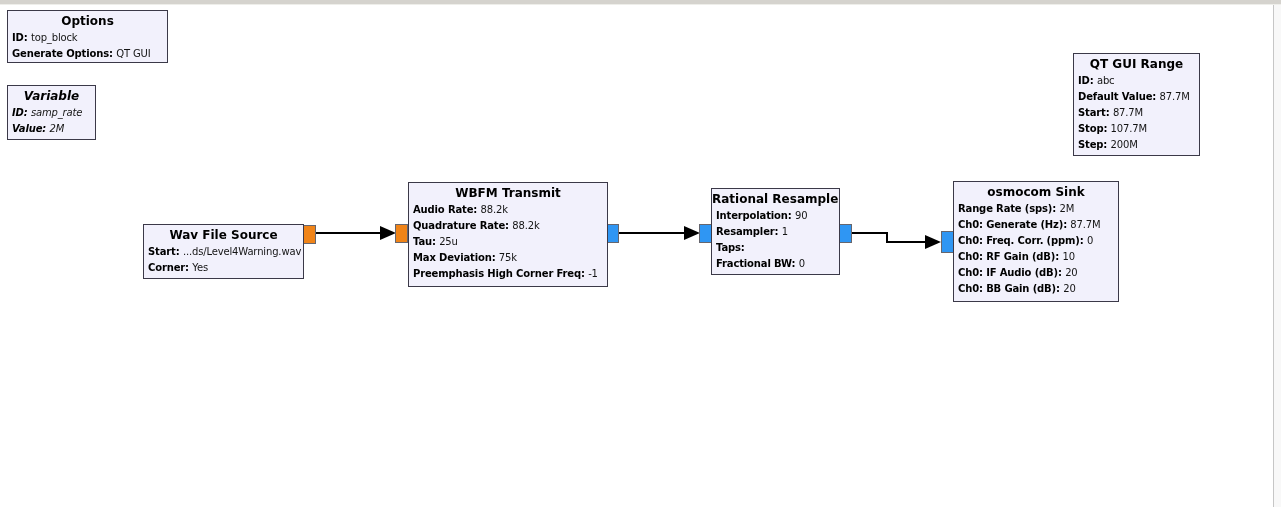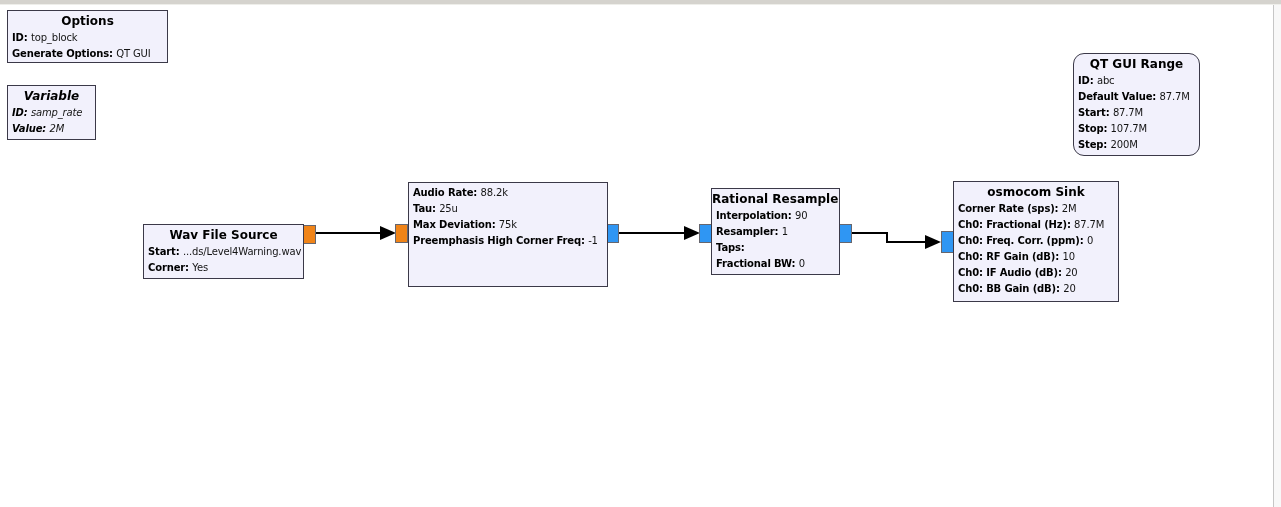--- a/index.html
+++ b/index.html
@@ -35,21 +35,21 @@
     text-align:center; color:#000; white-space:nowrap;
   }
   .pline {
     font-size:10px; line-height:16px; padding:0 4px;
     white-space:nowrap; color:#141414; letter-spacing:-0.15px;
   }
   .plabel { font-weight:bold; color:#000; }
 
   #b-options            { left:7px;    top:10px;  width:161px; height:53px; }
   #b-variable           { left:7px;    top:85px;  width:89px;  height:55px;font-style:italic; }
-  #b-qt-gui-range       { left:1073px; top:53px;  width:127px; height:103px;border-radius:11px; }
+  #b-qt-gui-range       { left:1073px; top:53px;  width:127px; height:103px; }
   #b-wav-file-source    { left:143px;  top:224px; width:161px; height:55px; }
   #b-wbfm-transmit      { left:408px;  top:182px; width:200px; height:105px; }
   #b-rational-resampler { left:711px;  top:188px; width:129px; height:87px; }
   #b-osmocom-sink       { left:953px;  top:181px; width:166px; height:121px; }
 
   
   .port {
     position:absolute;
     border:1px solid #66666e;
   }
@@ -131,43 +131,45 @@
 
   <div class="block" id="b-wav-file-source">
     <div class="btitle">Wav File Source</div>
     <div class="bparams">
         <div class="pline"><span class="plabel">Start: </span><span class="pvalue">...ds/Level4Warning.wav</span></div>
         <div class="pline"><span class="plabel">Corner: </span><span class="pvalue">Yes</span></div>
       </div>
   </div>
 
   <div class="block" id="b-wbfm-transmit">
+    <div class="btitle">WBFM Transmit</div>
     <div class="bparams">
         <div class="pline"><span class="plabel">Audio Rate: </span><span class="pvalue">88.2k</span></div>
+        <div class="pline"><span class="plabel">Quadrature Rate: </span><span class="pvalue">88.2k</span></div>
         <div class="pline"><span class="plabel">Tau: </span><span class="pvalue">25u</span></div>
         <div class="pline"><span class="plabel">Max Deviation: </span><span class="pvalue">75k</span></div>
         <div class="pline"><span class="plabel">Preemphasis High Corner Freq: </span><span class="pvalue">-1</span></div>
       </div>
   </div>
 
   <div class="block" id="b-rational-resampler">
     <div class="btitle">Rational Resampler</div>
     <div class="bparams">
         <div class="pline"><span class="plabel">Interpolation: </span><span class="pvalue">90</span></div>
         <div class="pline"><span class="plabel">Resampler: </span><span class="pvalue">1</span></div>
         <div class="pline"><span class="plabel">Taps: </span><span class="pvalue"></span></div>
         <div class="pline"><span class="plabel">Fractional BW: </span><span class="pvalue">0</span></div>
       </div>
   </div>
 
   <div class="block" id="b-osmocom-sink">
     <div class="btitle">osmocom Sink</div>
     <div class="bparams">
-        <div class="pline"><span class="plabel">Corner Rate (sps): </span><span class="pvalue">2M</span></div>
-        <div class="pline"><span class="plabel">Ch0: Fractional (Hz): </span><span class="pvalue">87.7M</span></div>
+        <div class="pline"><span class="plabel">Range Rate (sps): </span><span class="pvalue">2M</span></div>
+        <div class="pline"><span class="plabel">Ch0: Generate (Hz): </span><span class="pvalue">87.7M</span></div>
         <div class="pline"><span class="plabel">Ch0: Freq. Corr. (ppm): </span><span class="pvalue">0</span></div>
         <div class="pline"><span class="plabel">Ch0: RF Gain (dB): </span><span class="pvalue">10</span></div>
         <div class="pline"><span class="plabel">Ch0: IF Audio (dB): </span><span class="pvalue">20</span></div>
         <div class="pline"><span class="plabel">Ch0: BB Gain (dB): </span><span class="pvalue">20</span></div>
       </div>
   </div>
 
 </div>
 
 <div class="vscrollbar"></div>

